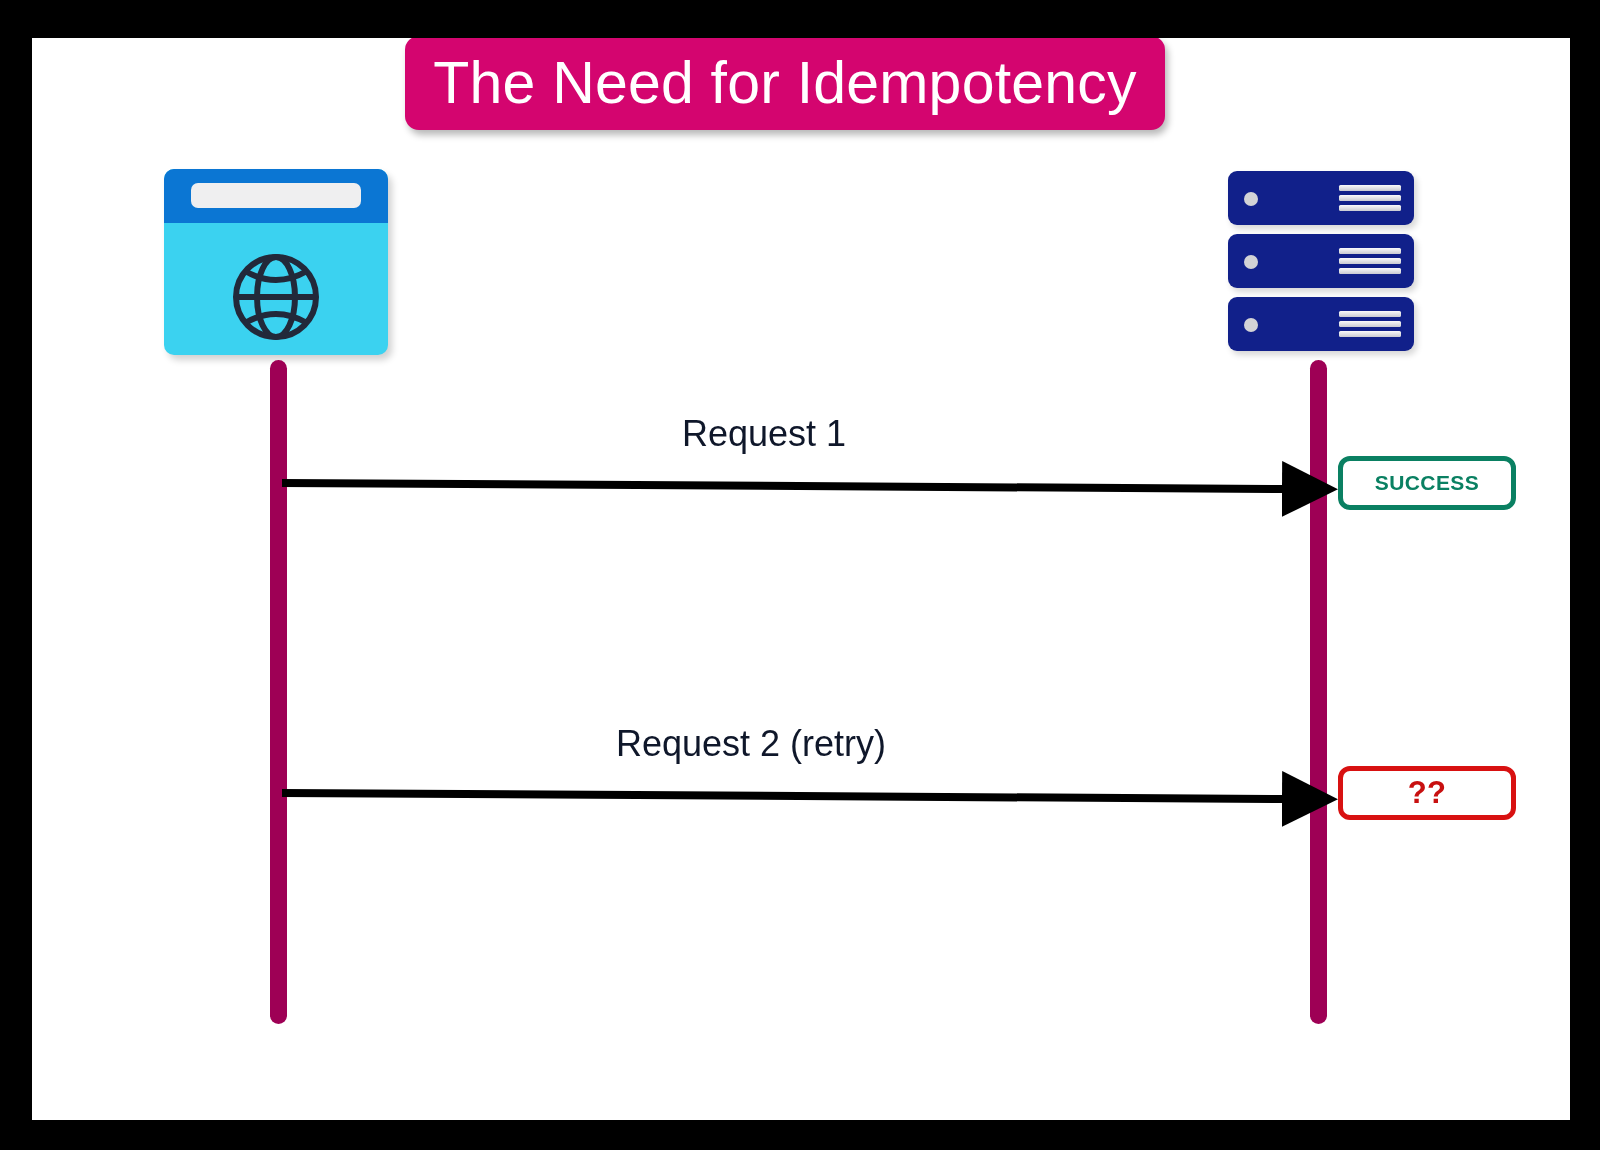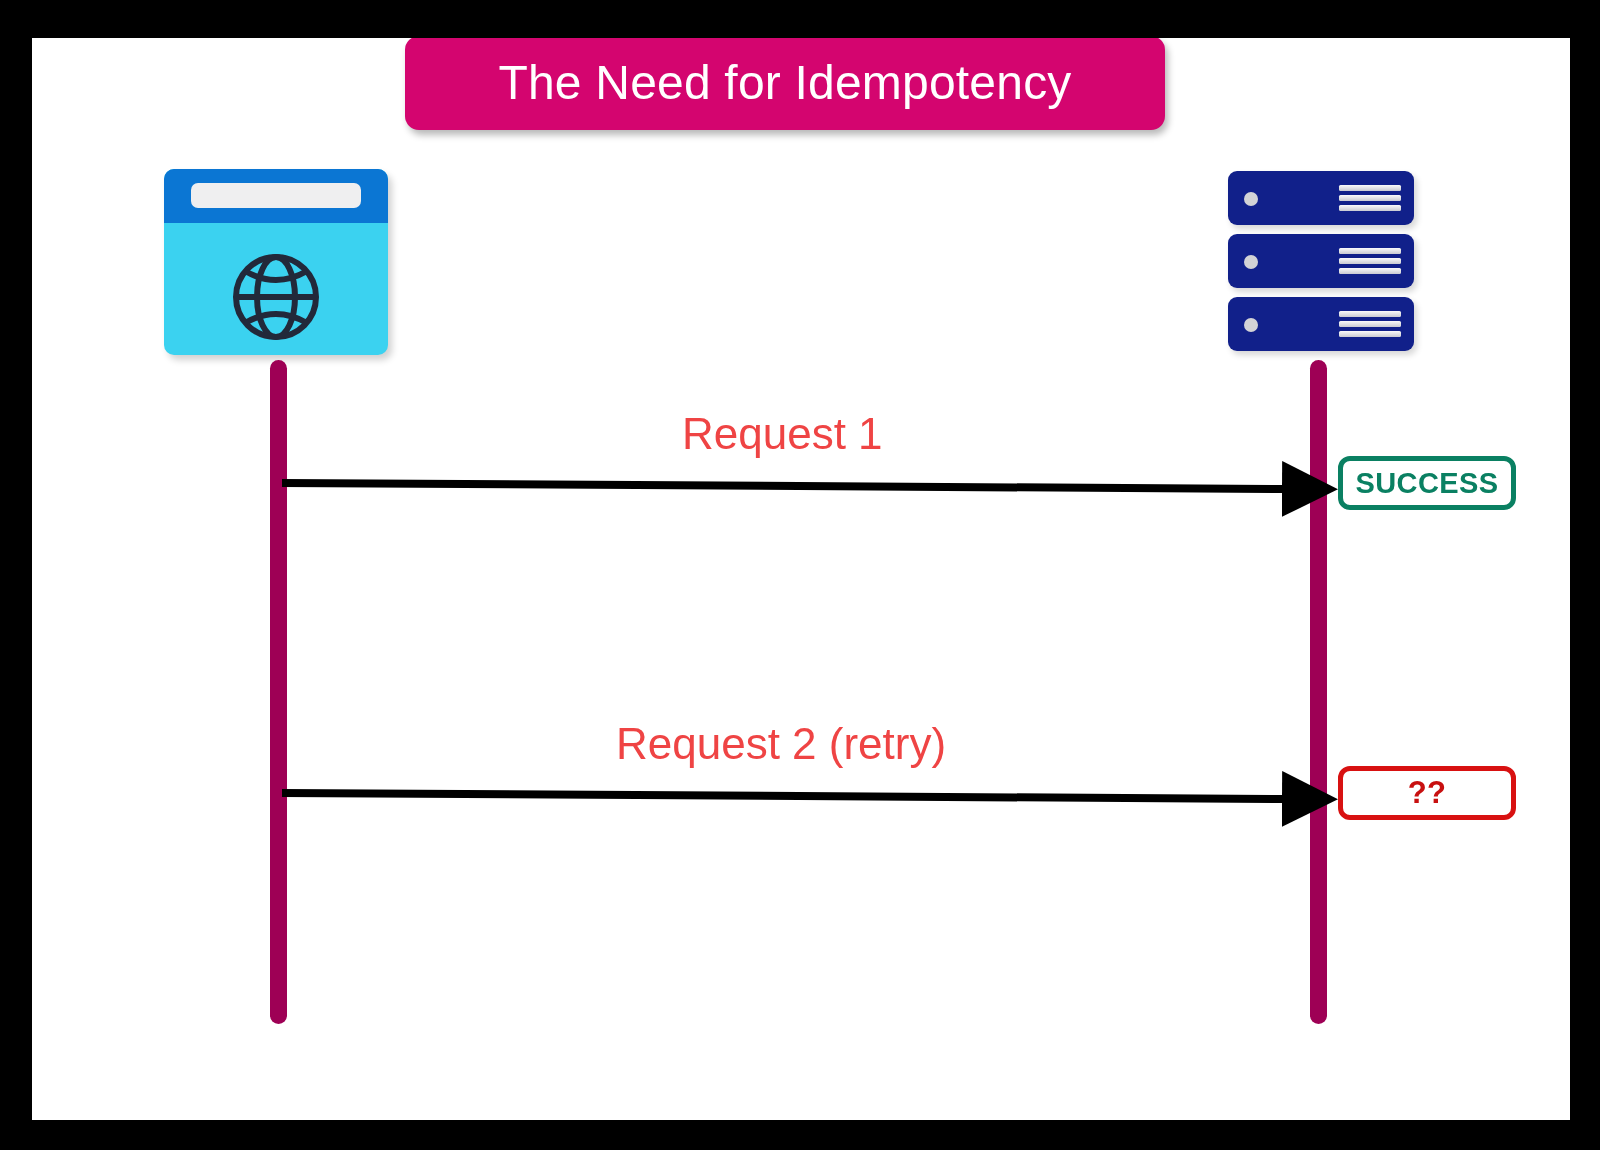--- a/index.html
+++ b/index.html
@@ -42,21 +42,21 @@
     height: 94px;
     background: #D4056F;
     border-radius: 14px;
     box-shadow: 3px 5px 7px rgba(0,0,0,0.28);
     display: flex;
     align-items: center;
     justify-content: center;
   }
   #title-badge .title-text {
     color: #ffffff;
-    font-size: 48px;
+    font-size: 59px;
     line-height: 60px;
     letter-spacing: 0.2px;
     white-space: nowrap;
   }
 
   
   #client-icon {
     position: absolute;
     left: 132px;
     top: 131px;
@@ -160,22 +160,22 @@
   
   .message-svg {
     position: absolute;
     left: 0; top: 0;
     width: 1538px;
     height: 1082px;
     pointer-events: none;
   }
   .msg-label {
     position: absolute;
-    color: #ef4444;
-    font-size: 44px;
+    color: #0f172a;
+    font-size: 36px;
     line-height: 40px;
     white-space: nowrap;
   }
   #label-request-1 {
     left: 650px;
     top: 376px;
   }
   #label-request-2 {
     left: 584px;
     top: 686px;
@@ -194,21 +194,21 @@
     letter-spacing: 0.4px;
   }
   #badge-success {
     left: 1306px;
     top: 418px;
     width: 178px;
     height: 54px;
     border: 5px solid #0A8062;
     border-radius: 12px;
     color: #0A8062;
-    font-size: 29px;
+    font-size: 21px;
   }
   #badge-unknown {
     left: 1306px;
     top: 728px;
     width: 178px;
     height: 54px;
     border: 5px solid #D81111;
     border-radius: 12px;
     color: #C81010;
     font-size: 31px;

